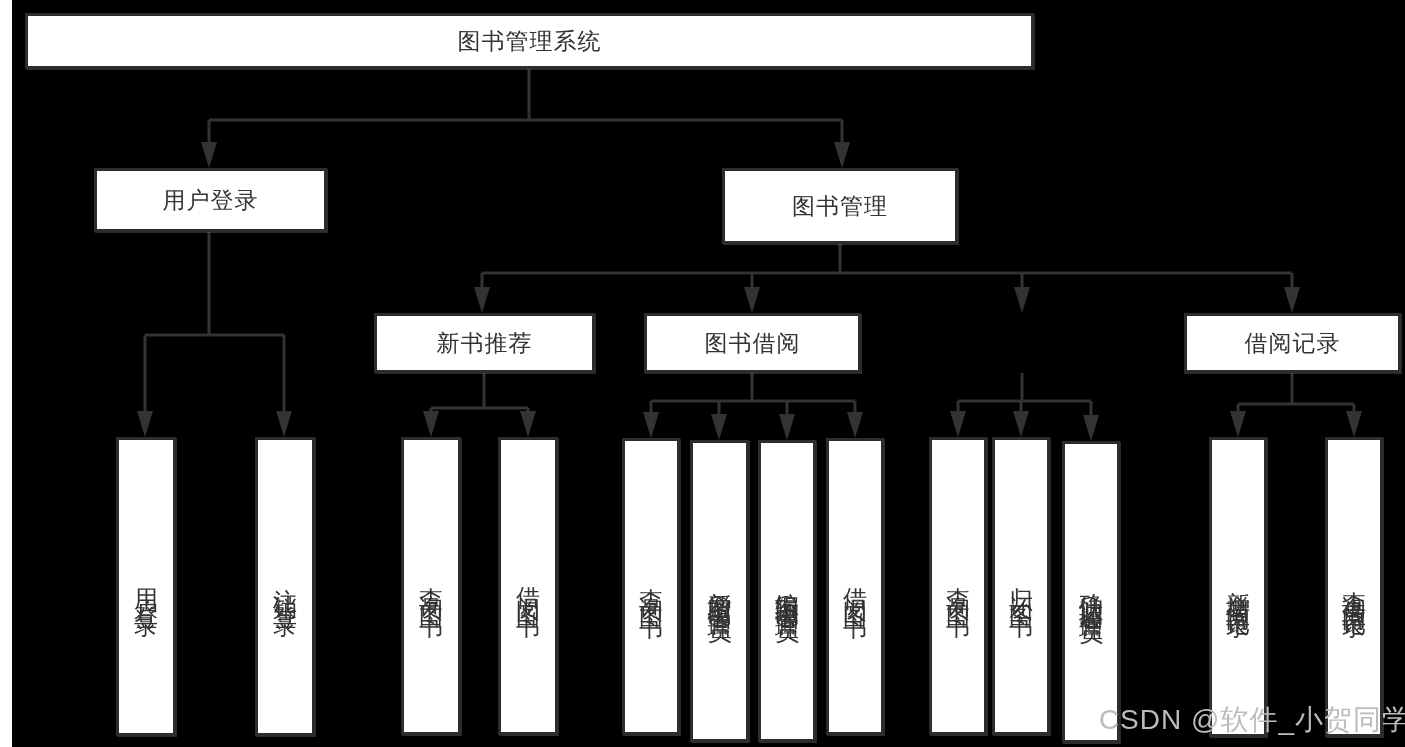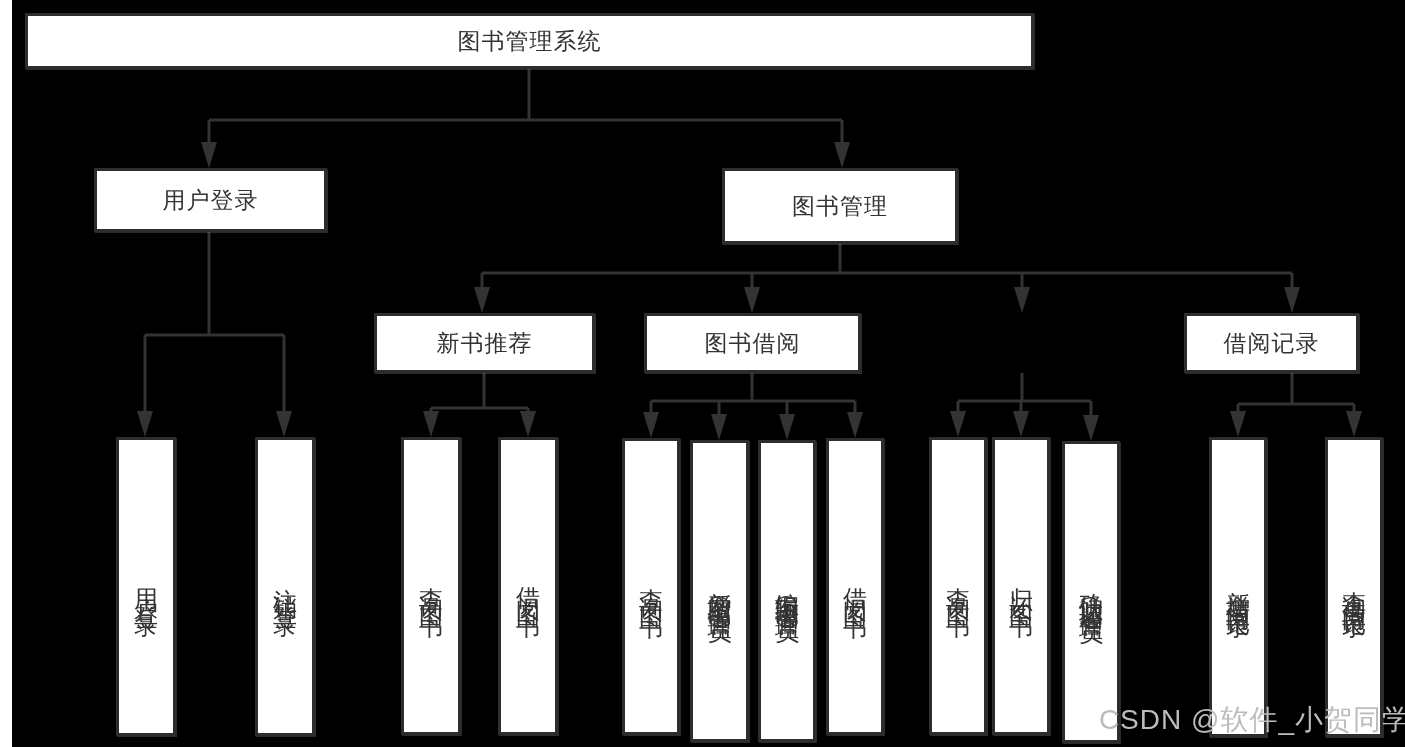--- a/index.html
+++ b/index.html
@@ -90,21 +90,21 @@
     </g>
   </svg>
 
   <div class="node h-node" style="left:13px;top:13px;width:1009px;height:56px">图书管理系统</div>
 
   <div class="node h-node" style="left:82px;top:168px;width:233px;height:64px">用户登录</div>
   <div class="node h-node" style="left:710px;top:168px;width:236px;height:76px">图书管理</div>
 
   <div class="node h-node" style="left:632px;top:313px;width:217px;height:60px">图书借阅</div>
   <div class="node h-node" style="left:362px;top:313px;width:221px;height:60px">新书推荐</div>
-  <div class="node h-node" style="left:1172px;top:313px;width:175px;height:60px">借阅记录</div>
+  <div class="node h-node" style="left:1172px;top:313px;width:217px;height:60px">借阅记录</div>
 
   <div class="node v-node sp-wide" style="left:104px;top:437px;width:60px;height:299px">用户登录</div>
   <div class="node v-node sp-wide" style="left:243px;top:437px;width:60px;height:299px">注销登录</div>
 
   <div class="node v-node sp-wide" style="left:389px;top:437px;width:60px;height:298px">查询图书</div>
   <div class="node v-node sp-wide" style="left:486px;top:437px;width:60px;height:298px">借阅图书</div>
 
   <div class="node v-node sp-wide" style="left:610px;top:438px;width:58px;height:297px">查询图书</div>
   <div class="node v-node sp-tight" style="left:678px;top:440px;width:59px;height:302px">新增图书（管理员）</div>
   <div class="node v-node sp-tight" style="left:746px;top:440px;width:58px;height:302px">编辑图书（管理员）</div>

